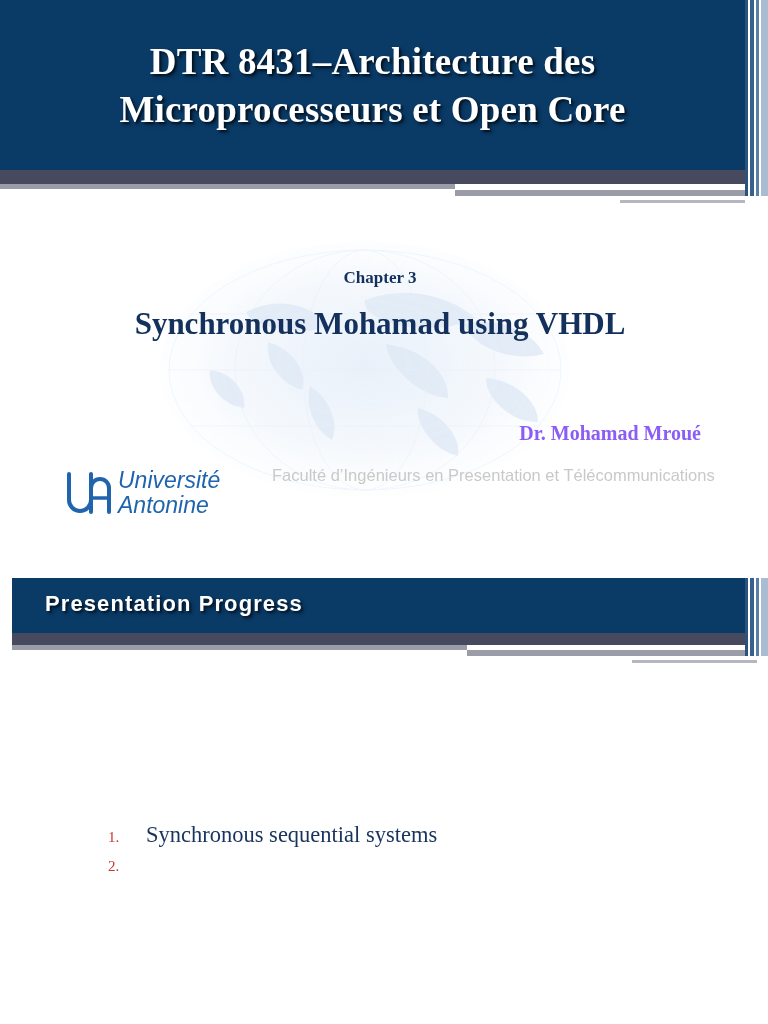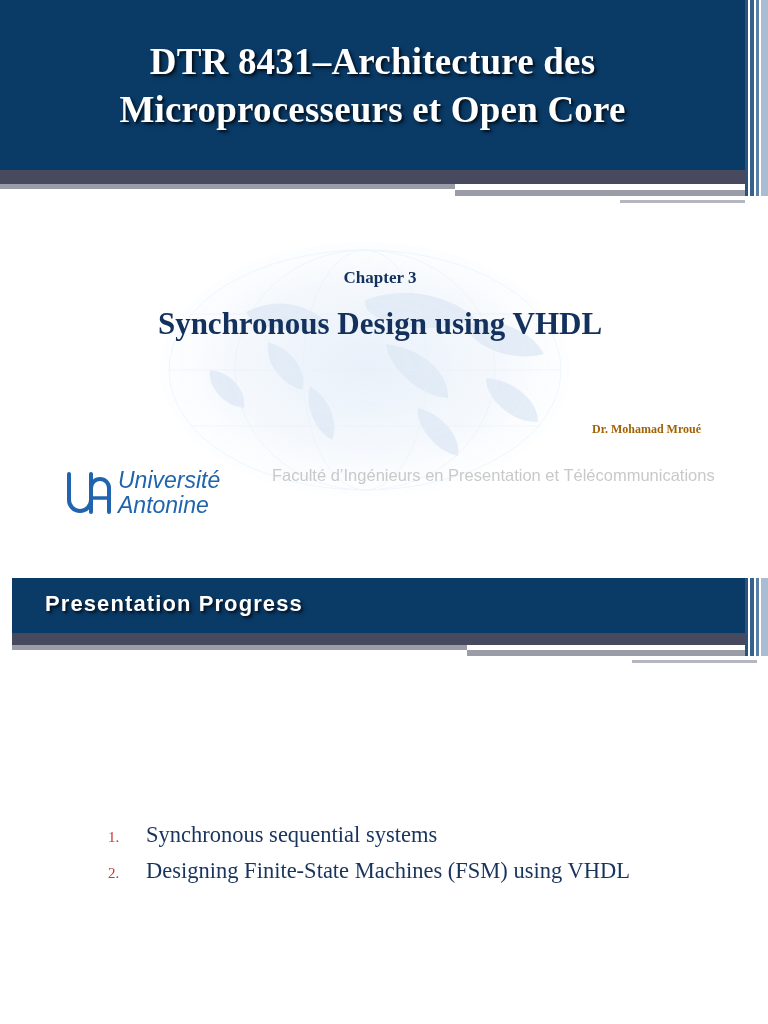--- a/index.html
+++ b/index.html
@@ -134,22 +134,22 @@
     font-weight: bold;
     font-size: 31px;
     color: #13315c;
     z-index: 3;
   }
   .author {
     position: absolute;
     right: 78px; top: 422px;
     font-family: "Liberation Serif", serif;
     font-weight: bold;
-    font-size: 12px;
-    color: #a16207;
+    font-size: 20px;
+    color: #8b5cf6;
     z-index: 3;
   }
 
   
   .logo-wrap {
     position: absolute;
     left: 62px; top: 464px;
     height: 58px;
     display: flex;
     align-items: center;
@@ -319,21 +319,21 @@
     <i class="st-f"></i>
     <i class="st-g"></i>
   </div>
 
   <div class="deco1-dark"></div>
   <div class="deco1-grayL"></div>
   <div class="deco1-grayR"></div>
   <div class="deco1-grayR2"></div>
 
   <div class="chapter-label">Chapter 3</div>
-  <div class="slide-title">Synchronous Design using VHDL</div>
+  <div class="slide-title">Synchronous Mohamad using VHDL</div>
   <div class="author">Dr. Mohamad Mroué</div>
 
   <div class="logo-wrap">
     <svg class="logo-mark" viewBox="0 0 52 50">
       <path d="M7 6 V32 a11 11 0 0 0 22 0 V6" fill="none" stroke="#1f64ad" stroke-width="4" stroke-linecap="round"></path>
       <path d="M29 44 V20 a9 9 0 0 1 18 0 V44" fill="none" stroke="#1f64ad" stroke-width="4" stroke-linecap="round"></path>
       <path d="M31 30 H45" fill="none" stroke="#1f64ad" stroke-width="3.5"></path>
     </svg>
     <div class="logo-text">
       <span class="l1">Université</span>
@@ -356,21 +356,20 @@
   <div class="deco2-grayR"></div>
   <div class="deco2-grayR2"></div>
 
   <div class="agenda">
     <div class="agenda-item">
       <span class="agenda-num">1.</span>
       <span class="agenda-text">Synchronous sequential systems</span>
     </div>
     <div class="agenda-item">
       <span class="agenda-num">2.</span>
-      <span class="agenda-text">Designing Finite-State Machines (FSM) using VHDL</span>
     </div>
   </div>
 </div>
 
 <div class="stripes2">
   <i class="st-a"></i>
   <i class="st-b"></i>
   <i class="st-c"></i>
   <i class="st-d"></i>
   <i class="st-e"></i>

